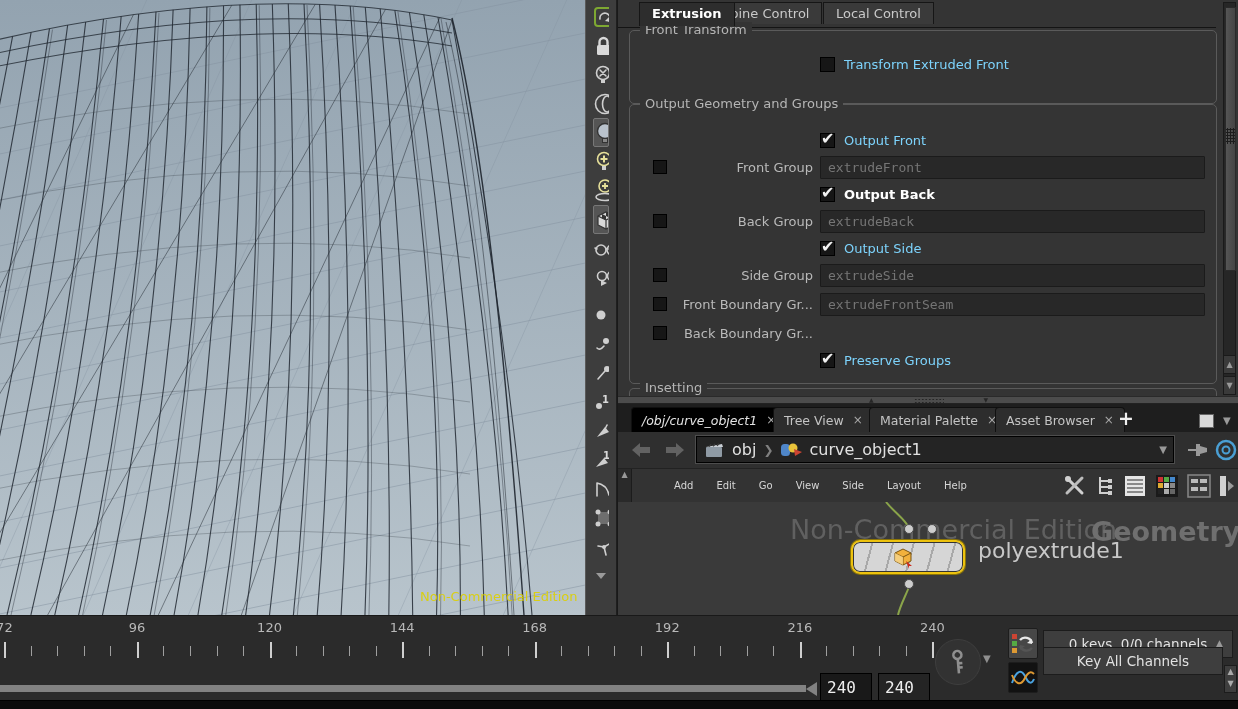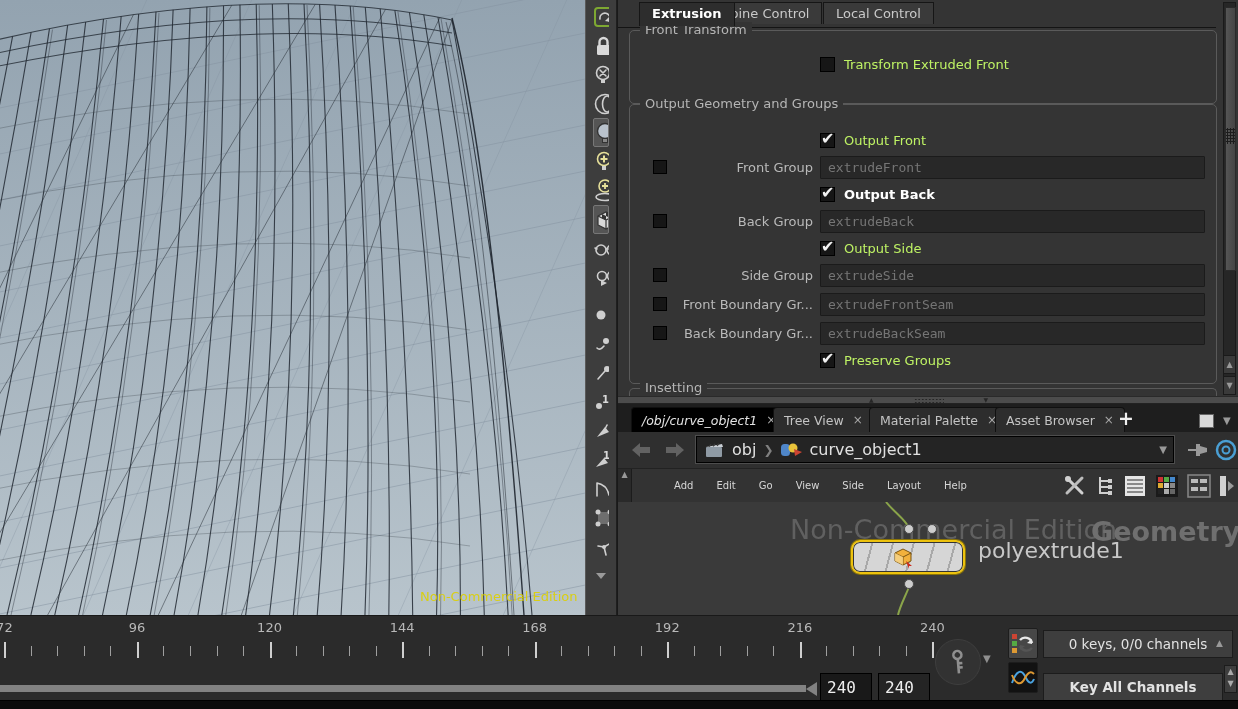--- a/index.html
+++ b/index.html
@@ -28,21 +28,21 @@
   
   .group{position:absolute;border:1px solid #5a5a5a;border-radius:5px;background:transparent;}
   .group-title{position:absolute;top:-9px;left:10px;background:#343434;padding:0 5px;font-size:13px;color:#b5b5b5;white-space:nowrap;}
   
   .cb{position:absolute;width:15px;height:15px;background:#161616;border:1px solid #000;box-sizing:border-box;}
   .cb .tick{position:absolute;left:0px;top:-5px;font-size:16px;color:#f2f2f2;}
   .cb:not(.on) .tick{display:none}
   .cb.small{width:14px;height:14px;}
   .row-label{position:absolute;font-size:13px;color:#b9b9b9;white-space:nowrap;}
   .row-label.rt{text-align:right;}
-  .chk-label{position:absolute;font-size:13px;color:#bef264;white-space:nowrap;}
+  .chk-label{position:absolute;font-size:13px;color:#7dd3fc;white-space:nowrap;}
   .chk-label.bold{font-weight:bold;color:#fff;}
   .pfield{position:absolute;height:23px;background:#282828;border:1px solid #1b1b1b;box-sizing:border-box;
     font-family:"DejaVu Sans Mono","Liberation Mono",monospace;font-size:13px;color:#c9c9c9;padding:0 7px;width:385px;border-radius:1px;}
   .pfield::placeholder{color:#757575;opacity:1;}
   
   .pscroll{position:absolute;right:2px;top:2px;width:13px;height:393px;background:#262626;border:1px solid #1a1a1a;box-sizing:border-box;}
   .pthumb{position:absolute;left:1px;top:4px;width:9px;height:262px;background:linear-gradient(90deg,#555,#444);border:1px solid #2a2a2a;}
   .pgrip{position:absolute;left:0px;top:120px;width:9px;height:16px;
     background-image:radial-gradient(#1c1c1c 1px,transparent 1.2px);background-size:3px 3px;}
   .sbtn{position:absolute;right:2px;width:13px;height:19px;background:#3a3a3a;border:1px solid #1a1a1a;box-sizing:border-box;
@@ -104,21 +104,21 @@
   .keycircle{position:absolute;left:935px;top:23px;width:46px;height:46px;border-radius:50%;background:#323232;border:1px solid #3e3e3e;
     display:flex;align-items:center;justify-content:center;box-sizing:border-box;}
   .keydd{position:absolute;left:983px;top:37px;color:#8f8f8f;font-size:10px;}
   .sqbtn{position:absolute;left:1008px;width:30px;height:31px;border:1px solid #1d1d1d;box-sizing:border-box;border-radius:2px;
     display:flex;align-items:center;justify-content:center;}
   .autokey{top:12px;background:#474747;}
   .scope{top:46px;background:#121212;}
   .wide{position:absolute;left:1043px;height:28px;background:#3e3e3e;border:1px solid #1c1c1c;box-sizing:border-box;
     font-size:13.5px;color:#e2e2e2;display:flex;align-items:center;justify-content:center;}
   .keysfld{top:14px;width:190px;}
-  .keyall{top:57px;width:180px;font-weight:bold;}
+  .keyall{top:31px;width:180px;}
   .keysarrow{position:absolute;left:1216px;top:22px;color:#999;font-size:9px;}
   .spinner{position:absolute;left:1224px;top:49px;width:13px;height:28px;background:#3e3e3e;border:1px solid #1c1c1c;box-sizing:border-box;
     color:#aaa;font-size:8px;line-height:12px;text-align:center;}
   .bottomstrip{position:absolute;left:0;top:700px;width:1238px;height:9px;background:#0b0b0b;border-top:1px solid #000;box-sizing:border-box;}
   .ico-stroke{stroke:#cfcfcf;fill:none;stroke-width:1.6;stroke-linecap:round;}
   .ico-fill{fill:#cfcfcf;}
 </style>
 </head>
 <body>
 
@@ -395,21 +395,20 @@
       <span class="cb small" style="left:23px;top:163px"></span>
       <span class="row-label rt" style="left:36px;top:163px;width:147px">Side Group</span>
       <input class="pfield" style="left: 190px; top: 159px;" placeholder="extrudeSide">
 
       <span class="cb small" style="left:23px;top:192px"></span>
       <span class="row-label rt" style="left:36px;top:192px;width:147px">Front Boundary Gr...</span>
       <input class="pfield" style="left: 190px; top: 188px;" placeholder="extrudeFrontSeam">
 
       <span class="cb small" style="left:23px;top:221px"></span>
       <span class="row-label rt" style="left:36px;top:221px;width:147px">Back Boundary Gr...</span>
-      <input class="pfield" style="left: 190px; top: 217px;" placeholder="extrudeBackSeam">
 
       <span class="cb on" style="left:190px;top:248px">
           <span class="tick">✔</span>
         </span>
       <span class="chk-label" style="left:214px;top:248px">Preserve Groups</span>
     </div>
 
     <div class="group" style="left:11px;top:388px;width:586px;height:16px;border-bottom:none">
       <div class="group-title">Insetting</div>
     </div>

